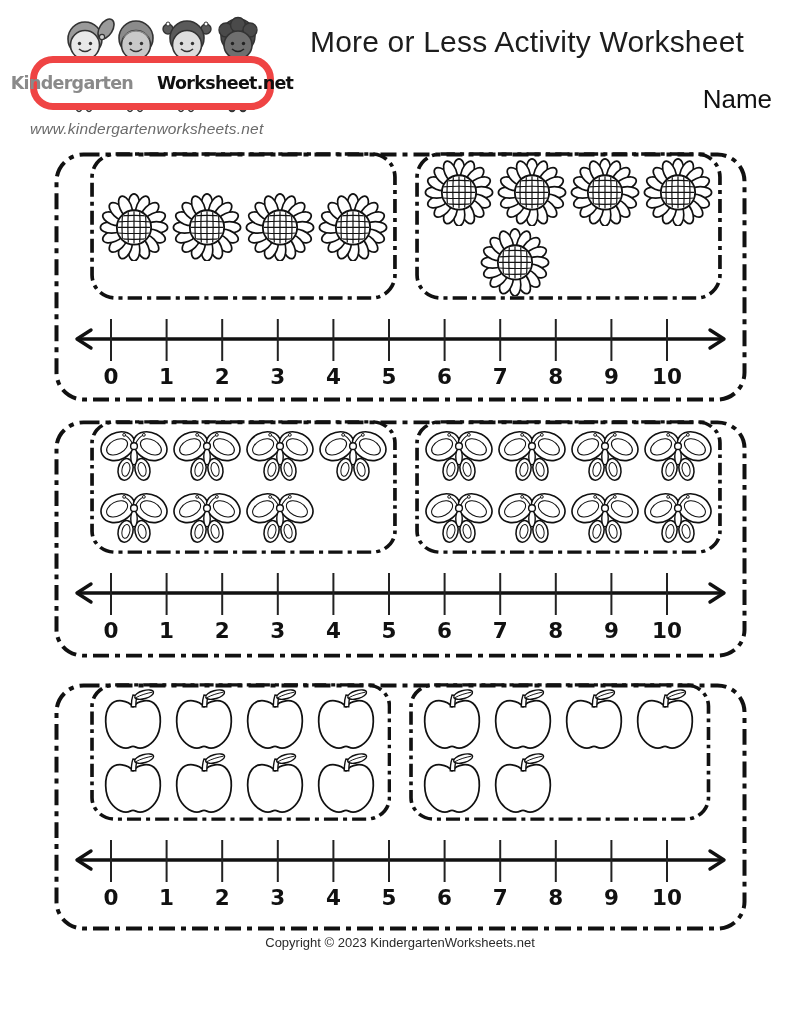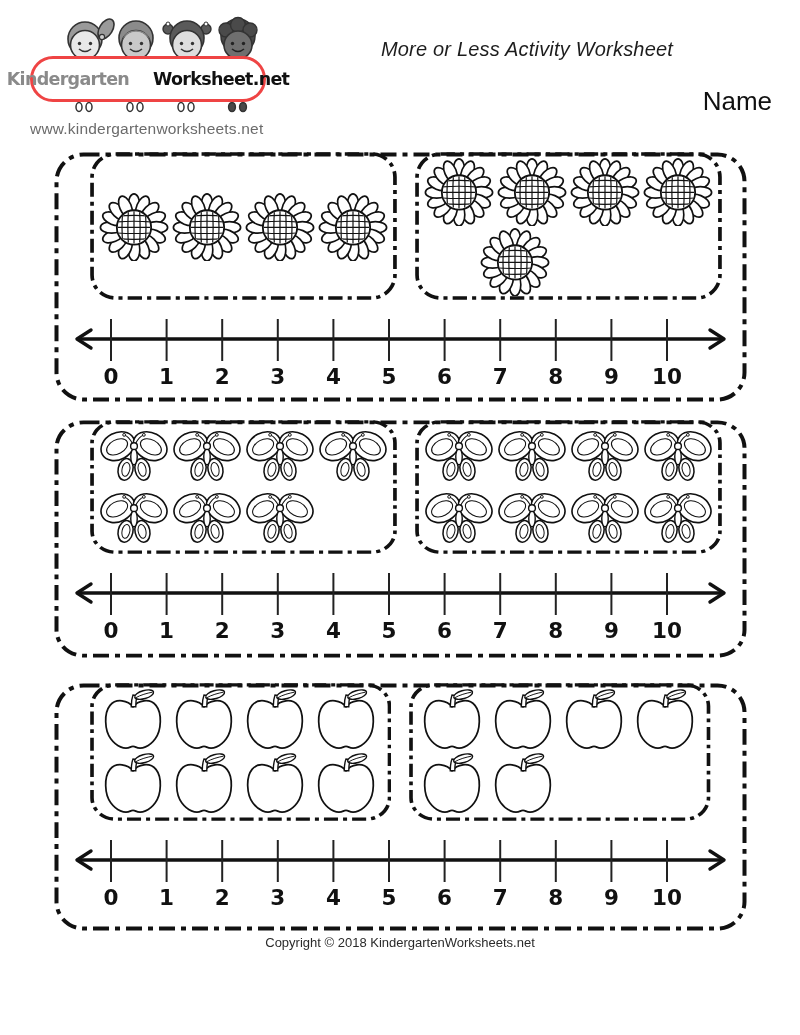--- a/index.html
+++ b/index.html
@@ -8,29 +8,29 @@
     font-family:"Liberation Sans",sans-serif;color:#151515;overflow:hidden;
     padding-top:12px;box-sizing:border-box;
   }
   
   .header{display:flex;padding:0 28px 0 30px;}
   .header-left{width:252px;flex:0 0 auto;}
   .logo{position:relative;width:240px;height:104px;}
   .logo-kids{position:absolute;left:0;top:0;width:240px;height:104px;}
   .logo-banner{
     position:absolute;left:0;top:44px;width:230px;height:40px;z-index:2;
-    background:#fff;border:3px solid #ef4444;border-radius:23px;
+    background:#fff;border:7px solid #ef4444;border-radius:23px;
     display:flex;align-items:center;justify-content:center;white-space:nowrap;
     font-family:"DejaVu Sans",sans-serif;font-weight:bold;font-size:17.5px;letter-spacing:-0.7px;gap:24px;
   }
   .logo-gray{color:#8a8a8a;}
   .logo-black{color:#111;}
-  .site-url{margin-top:4px;font-size:15.5px;color:#6b6b6b;letter-spacing:0.2px;}
+  .site-url{margin-top:4px;font-size:15.5px;color:#6b6b6b;letter-spacing:0.2px;font-style:italic;}
   .header-right{flex:1;display:flex;flex-direction:column;}
-  .page-title{margin-top:26px;text-align:center;font-size:20px;color:#1d1d1d;letter-spacing:0.2px;font-style:italic;}
+  .page-title{margin-top:13px;text-align:center;font-size:30px;color:#1d1d1d;letter-spacing:0.2px;}
   .name-row{margin-top:27px;align-self:flex-end;width:300px;display:flex;align-items:flex-end;flex-direction:column;}
   .name-label{font-size:26px;color:#111;line-height:1;}
   .name-line{flex:1;border-bottom:2.5px solid #111;height:26px;margin-left:2px;}
   
   .instructions{
     width:726px;margin:10px auto 0;text-align:center;
     font-size:16.8px;line-height:1.32;letter-spacing:-0.35px;color:#141414;
   }
   
   .activity-row{position:relative;margin:0 auto;width:693px;box-sizing:border-box;}
@@ -493,16 +493,16 @@
           <text x="493.8" y="71" text-anchor="middle" font-family="DejaVu Sans, sans-serif" font-size="21.5" font-weight="600" fill="#111">8</text>
           <line x1="549.4000000000001" y1="6" x2="549.4000000000001" y2="48" stroke="#222" stroke-width="2"></line>
           <text x="549.4000000000001" y="71" text-anchor="middle" font-family="DejaVu Sans, sans-serif" font-size="21.5" font-weight="600" fill="#111">9</text>
           <line x1="605" y1="6" x2="605" y2="48" stroke="#222" stroke-width="2"></line>
           <text x="605" y="71" text-anchor="middle" font-family="DejaVu Sans, sans-serif" font-size="21.5" font-weight="600" fill="#111">10</text>
         </svg>
       </div>
   </section>
 
   <div class="footer">
-    <div>Copyright © 2018 KindergartenWorksheets.net</div>
+    <div>Copyright © 2023 KindergartenWorksheets.net</div>
   </div>
 
 </div>
 
 </body></html>

